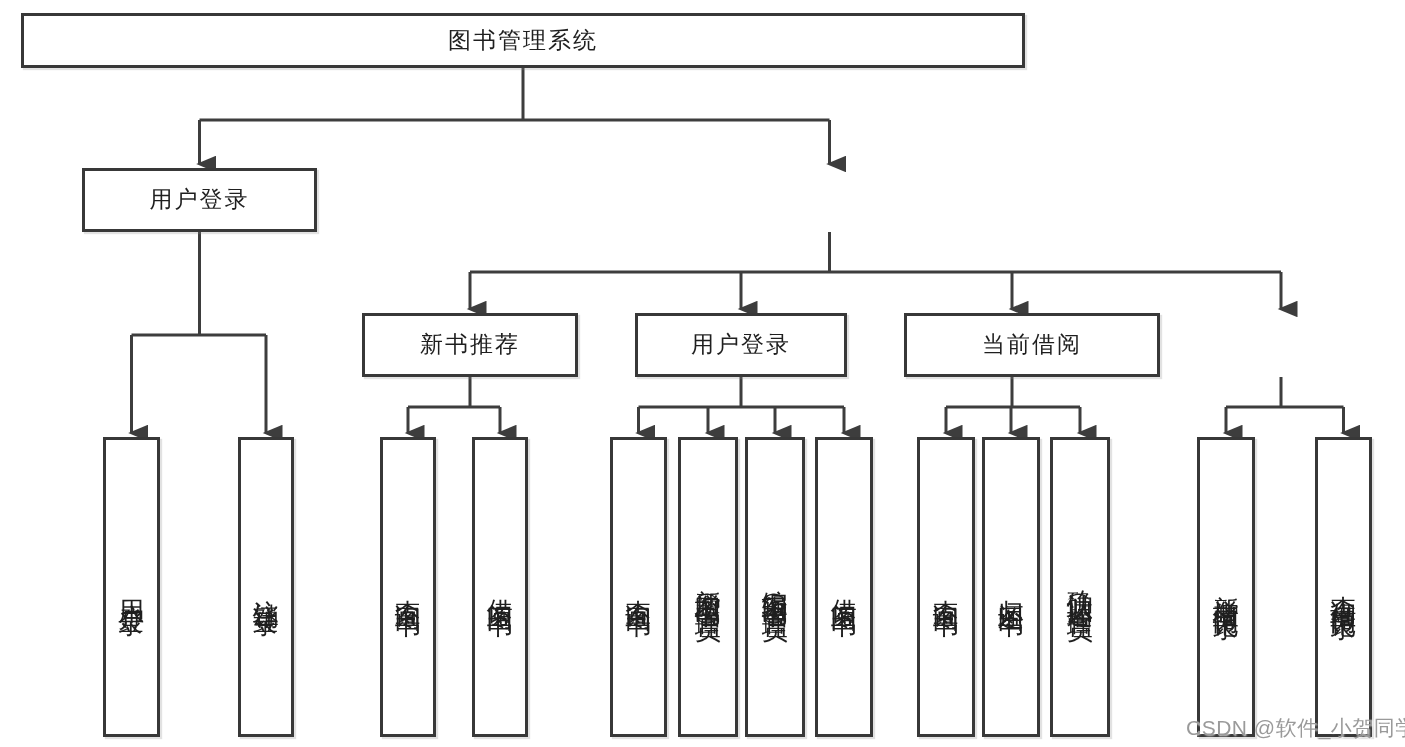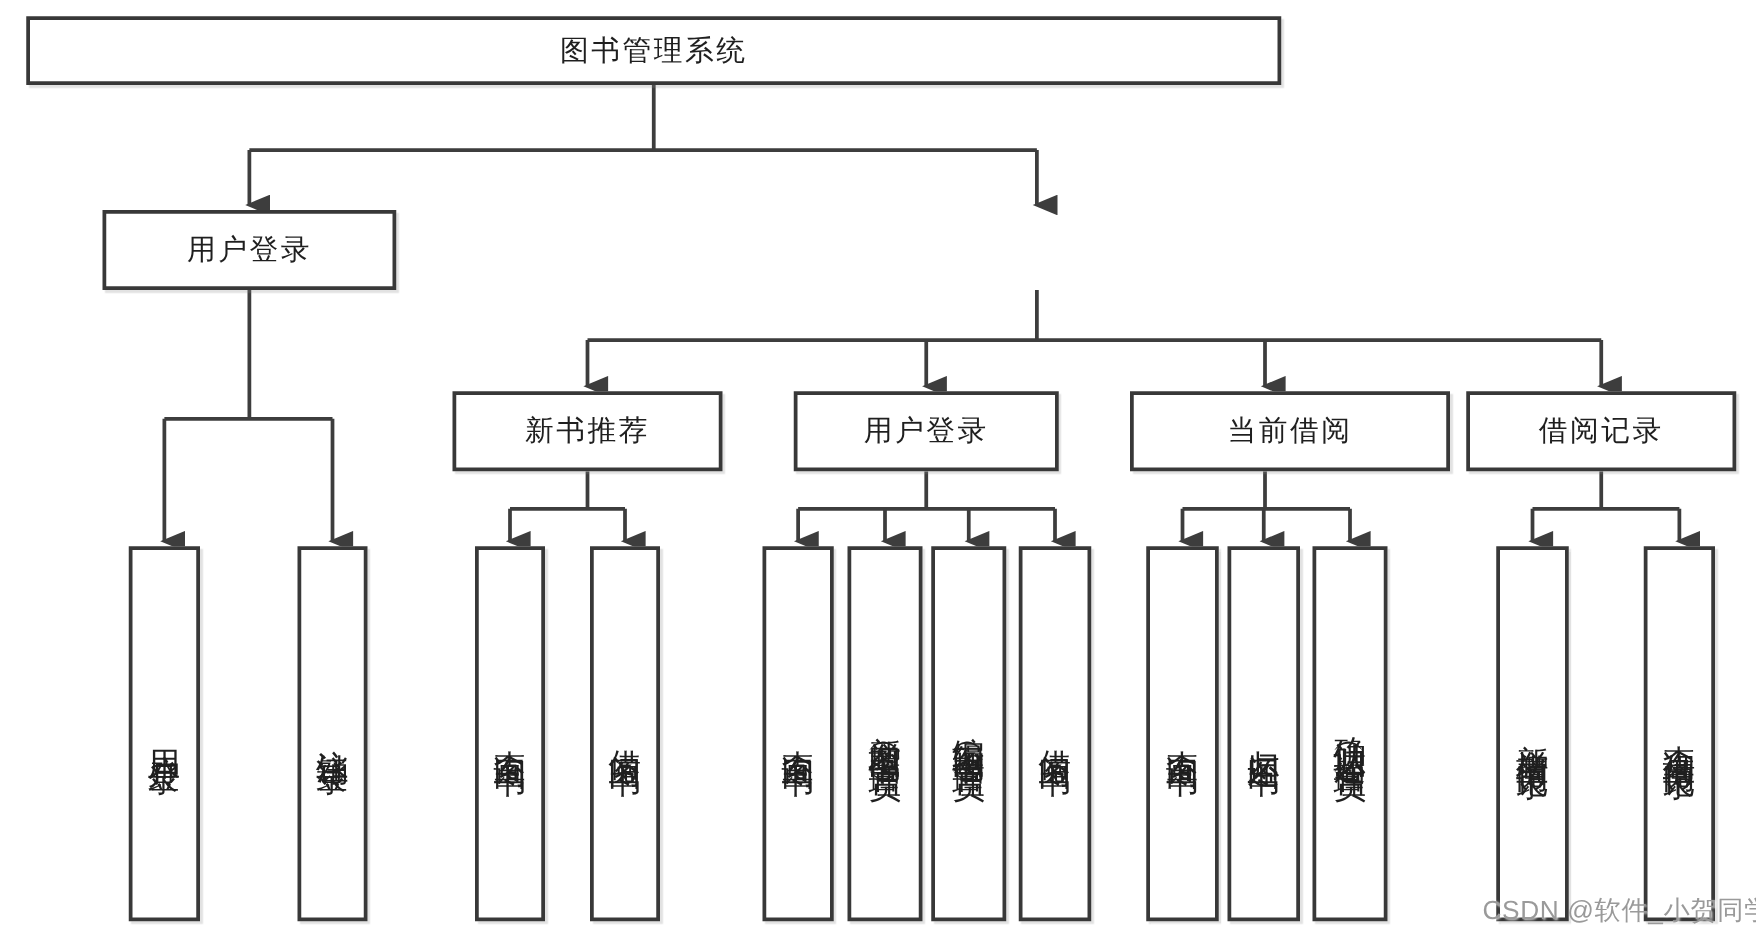--- a/index.html
+++ b/index.html
@@ -82,21 +82,20 @@
     </g>
   </svg>
 
   <div class="box h-box" style="left:21px;top:13px;width:1004px;height:55px">图书管理系统</div>
 
   <div class="box h-box" style="left:82px;top:168px;width:235px;height:64px">用户登录</div>
 
   <div class="box h-box" style="left:362px;top:313px;width:216px;height:64px">新书推荐</div>
   <div class="box h-box" style="left:635px;top:313px;width:212px;height:64px">用户登录</div>
   <div class="box h-box" style="left:904px;top:313px;width:256px;height:64px">当前借阅</div>
-  <div class="box h-box" style="left:1173px;top:313px;width:216px;height:64px">借阅记录</div>
 
   <div class="box v-box" style="left:103px;top:437px;width:57px;height:300px">用户登录</div>
   <div class="box v-box" style="left:238px;top:437px;width:56px;height:300px">注销登录</div>
 
   <div class="box v-box" style="left:380px;top:437px;width:56px;height:300px">查询图书</div>
   <div class="box v-box" style="left:472px;top:437px;width:56px;height:300px">借阅图书</div>
 
   <div class="box v-box" style="left:610px;top:437px;width:57px;height:300px">查询图书</div>
   <div class="box v-box" style="left:678px;top:437px;width:60px;height:300px">新增图书（管理员）</div>
   <div class="box v-box" style="left:745px;top:437px;width:60px;height:300px">编辑图书（管理员）</div>

